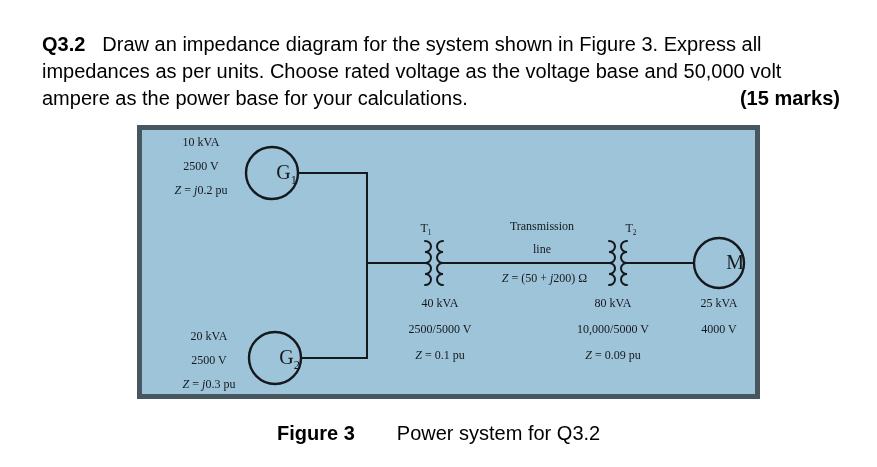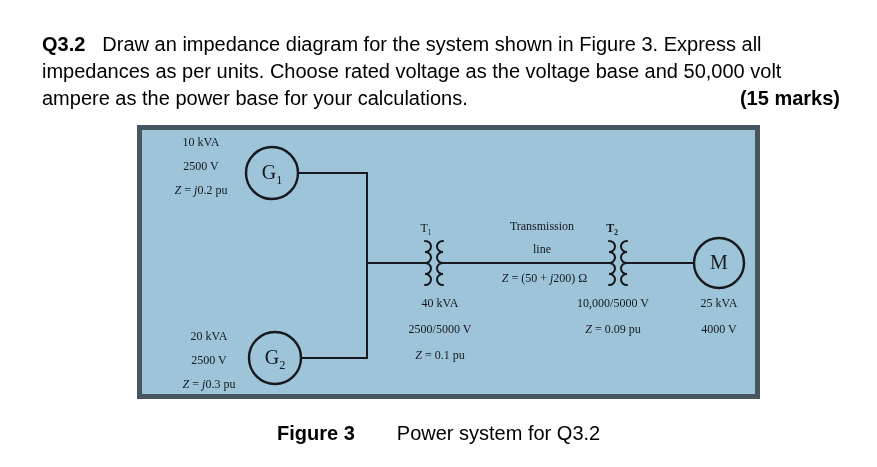--- a/index.html
+++ b/index.html
@@ -36,26 +36,26 @@
   }
   .fig-label i { font-style:italic; }
   sub { font-size:0.62em; }
 
   .g1-block  { left:0;   top:4;   width:118px; }
   .g2-block  { left:8px;   top:194px; width:118px; }
   .t1-specs  { left:236px; top:160px; width:124px; line-height:26px; }
   .t2-specs  { left:399px; top:160px; width:144px; line-height:26px; }
   .m-specs   { left:529px; top:160px; width:96px;  line-height:26px; }
   .t1-tag    { left:262px; top:86px;  width:44px; }
-  .t2-tag    { left:448px; top:86px;  width:44px;font-weight:bold; }
+  .t2-tag    { left:467px; top:86px;  width:44px; }
   .tline-label { left:325px; top:85px; width:150px; line-height:23px; }
   .tline-imp { left:300px; top:136px; width:205px; }
 
   .sym-label {
-    position:absolute; width:50px; text-align:center;
+    position:absolute; width:50px; text-align:right;
     font-family:"Liberation Serif", serif;
     font-size:20px; color:#15181d;
   }
   .g1-sym { left:105px; top:31px; }
   .g2-sym { left:108px; top:216px; }
   .m-sym  { left:552px; top:121px; }
 
   
   .caption {
     position:absolute; left:277px; top:422px;
@@ -124,20 +124,21 @@
       </div>
       <div class="fig-label tline-imp"><i>Z</i><span> = (50 + </span><i>j</i><span>200) Ω</span></div>
 
       <div class="fig-label t1-specs">
         <div>40 kVA</div>
         <div>2500/5000 V</div>
         <div><i>Z</i><span> = </span><i></i><span>0.1 pu</span></div>
       </div>
 
       <div class="fig-label t2-specs">
+        <div>80 kVA</div>
         <div>10,000/5000 V</div>
         <div><i>Z</i><span> = </span><i></i><span>0.09 pu</span></div>
       </div>
 
       <div class="fig-label m-specs">
         <div>25 kVA</div>
         <div>4000 V</div>
       </div>
 
     </div>

